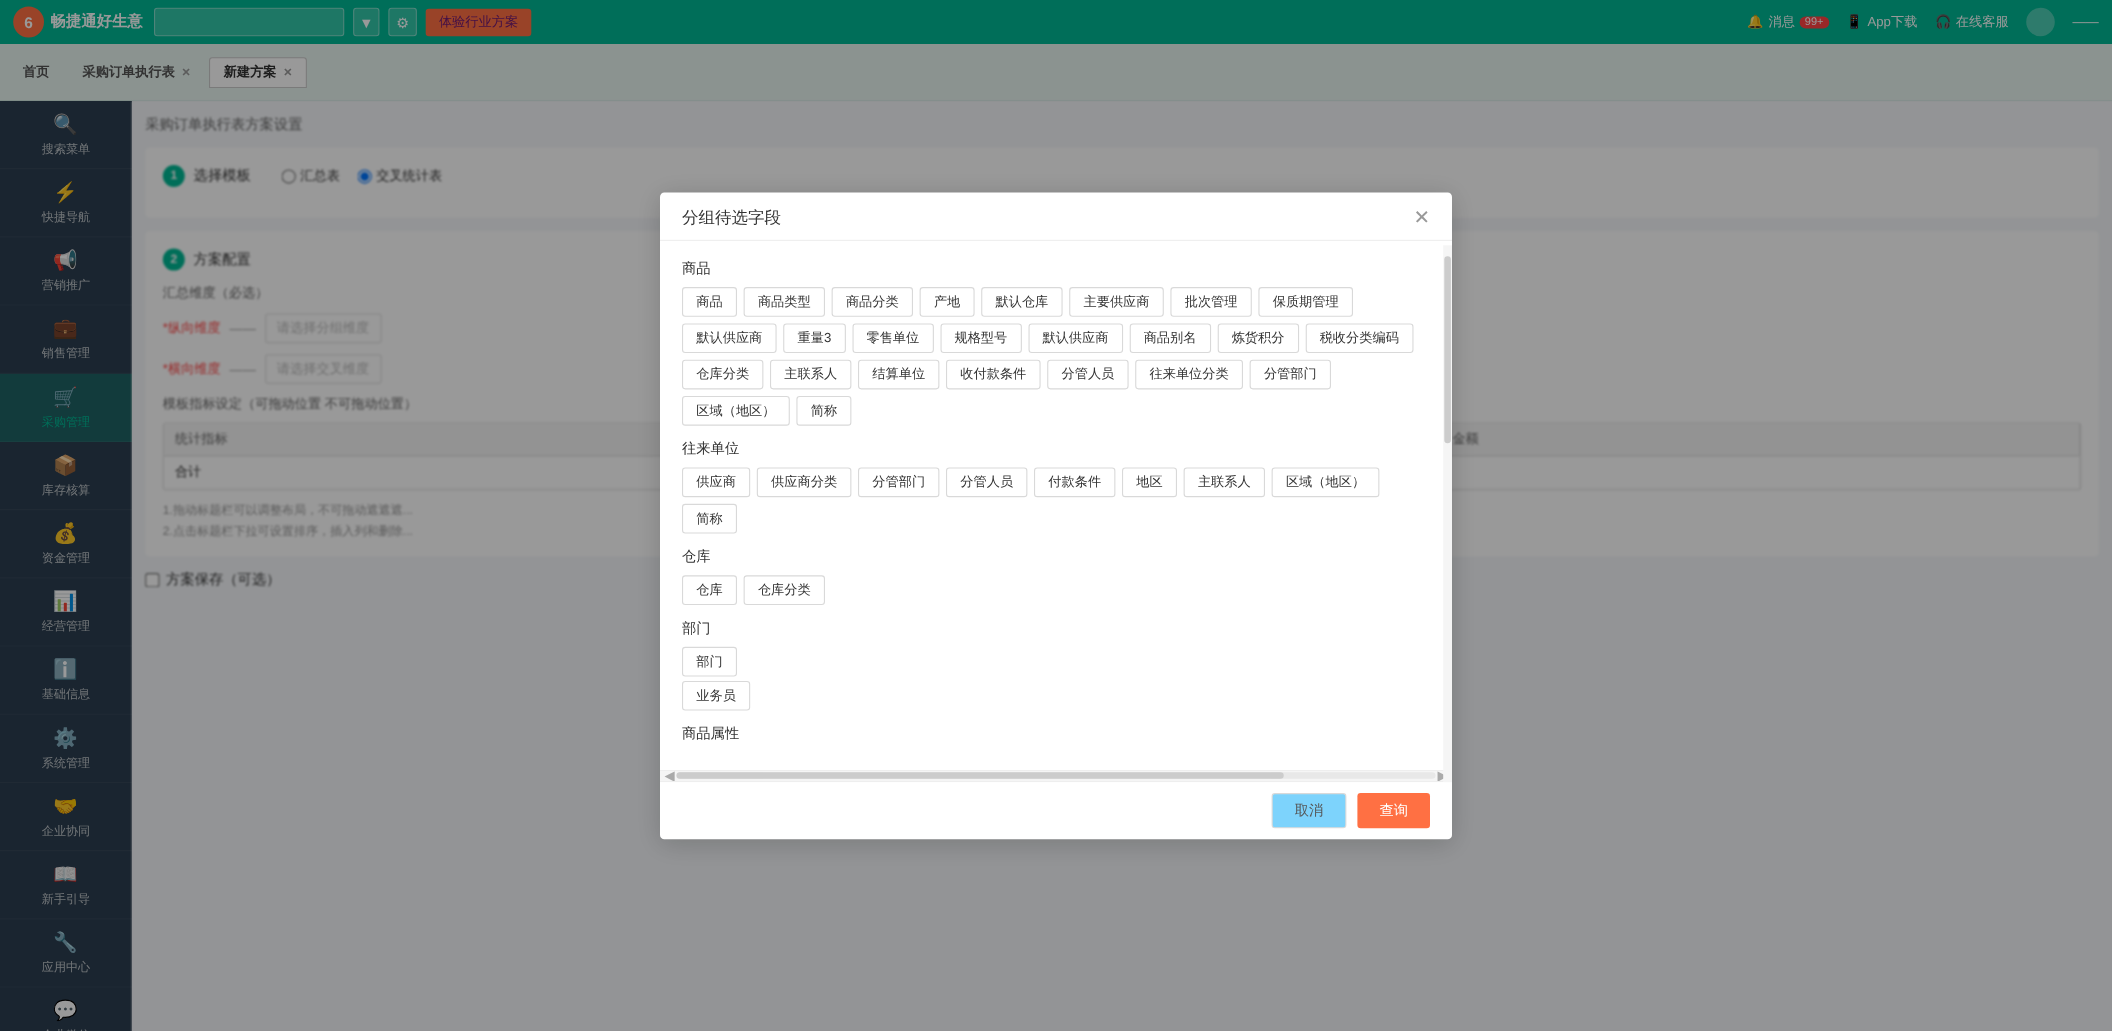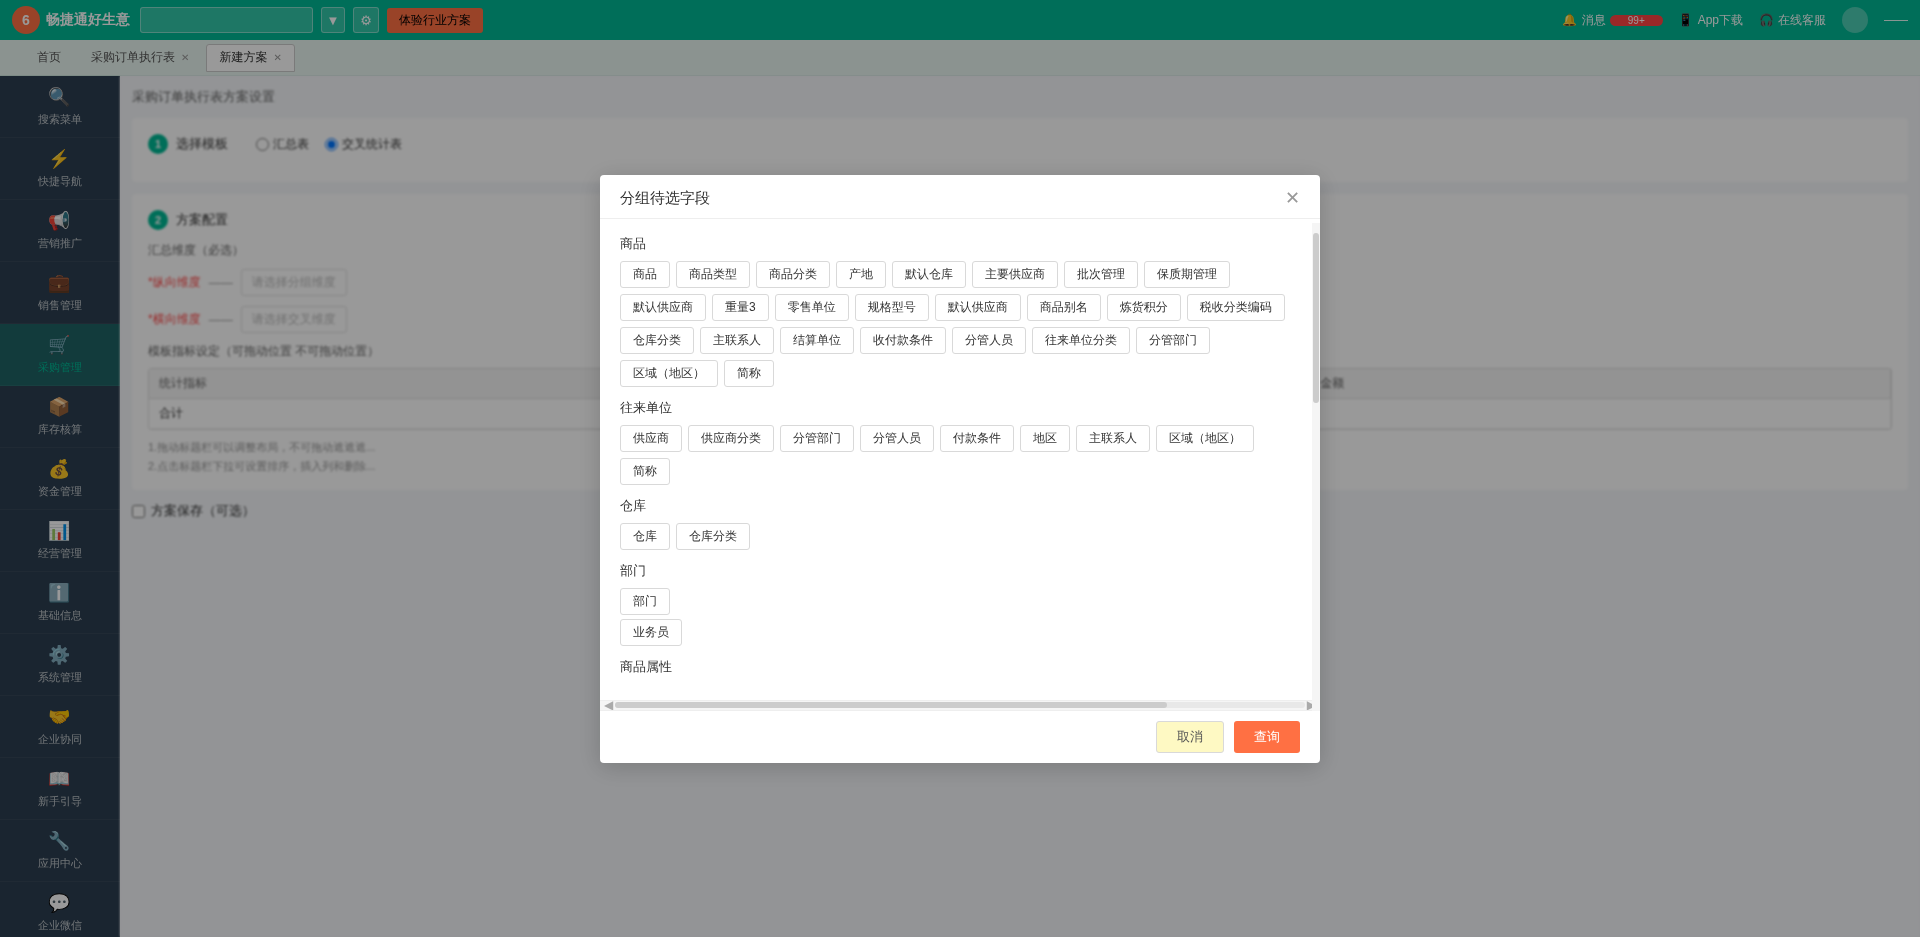--- a/index.html
+++ b/index.html
@@ -66,21 +66,21 @@
       border: 1px solid rgba(255,255,255,0.4);
       border-radius: 3px;
       color: white;
       cursor: pointer;
       display: flex;
       align-items: center;
       justify-content: center;
     }
     .experience-btn {
       background: #ff7043;
-      color: #000000;
+      color: #701a75;
       border: none;
       padding: 4px 12px;
       border-radius: 3px;
       cursor: pointer;
       font-size: 12px;
     }
     .header-right {
       margin-left: auto;
       display: flex;
       align-items: center;
@@ -91,41 +91,42 @@
     .header-right-item {
       display: flex;
       align-items: center;
       gap: 4px;
       cursor: pointer;
     }
     .badge {
       background: #ff4444;
       color: white;
       border-radius: 10px;
-      padding: 0 18px;
+      padding: 0 5px;
       font-size: 10px;
       min-width: 16px;
       text-align: center;
     }
     .avatar {
       width: 26px;
       height: 26px;
       background: rgba(255,255,255,0.3);
       border-radius: 50%;
     }
 
     
     .tab-bar {
-      height: 36px;
+      height: 52px;
       background: #e8f5f0;
       border-bottom: 1px solid #d0e8e0;
       display: flex;
       align-items: center;
-      padding: 0 24px;
+      padding: 0 8px;
       gap: 4px;
+      font-weight: bold;
     }
     .tab-item {
       height: 28px;
       padding: 0 12px;
       display: flex;
       align-items: center;
       gap: 6px;
       border-radius: 3px 3px 0 0;
       cursor: pointer;
       font-size: 12px;
@@ -323,21 +324,21 @@
       width: 80%;
       height: 6px;
       background: #ccc;
       border-radius: 3px;
     }
 
     
     .btn-cancel {
       padding: 6px 20px;
       border: 1px solid #d9d9d9;
-      background: #fef9c3;
+      background: #7dd3fc;
       border-radius: 3px;
       cursor: pointer;
       font-size: 13px;
       color: #555;
     }
     .btn-confirm {
       padding: 6px 20px;
       background: #ff7043;
       border: none;
       border-radius: 3px;

